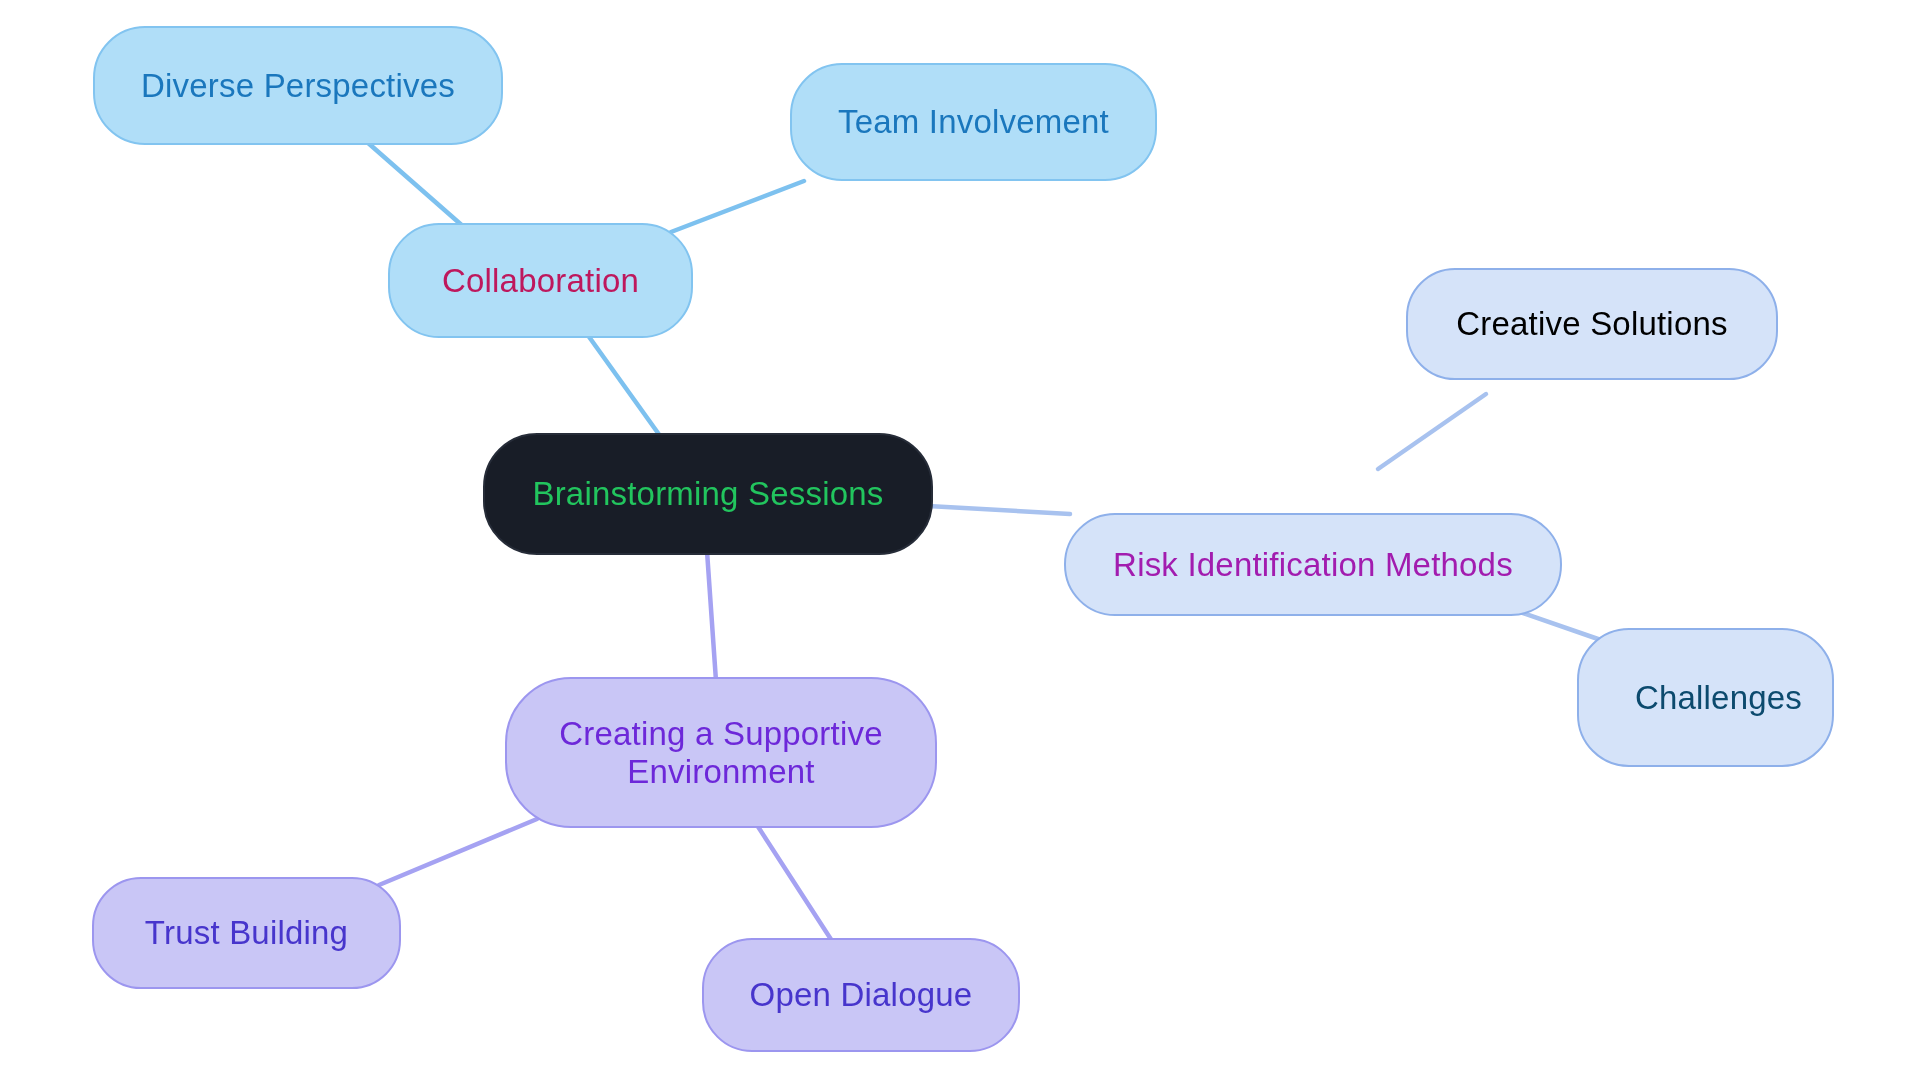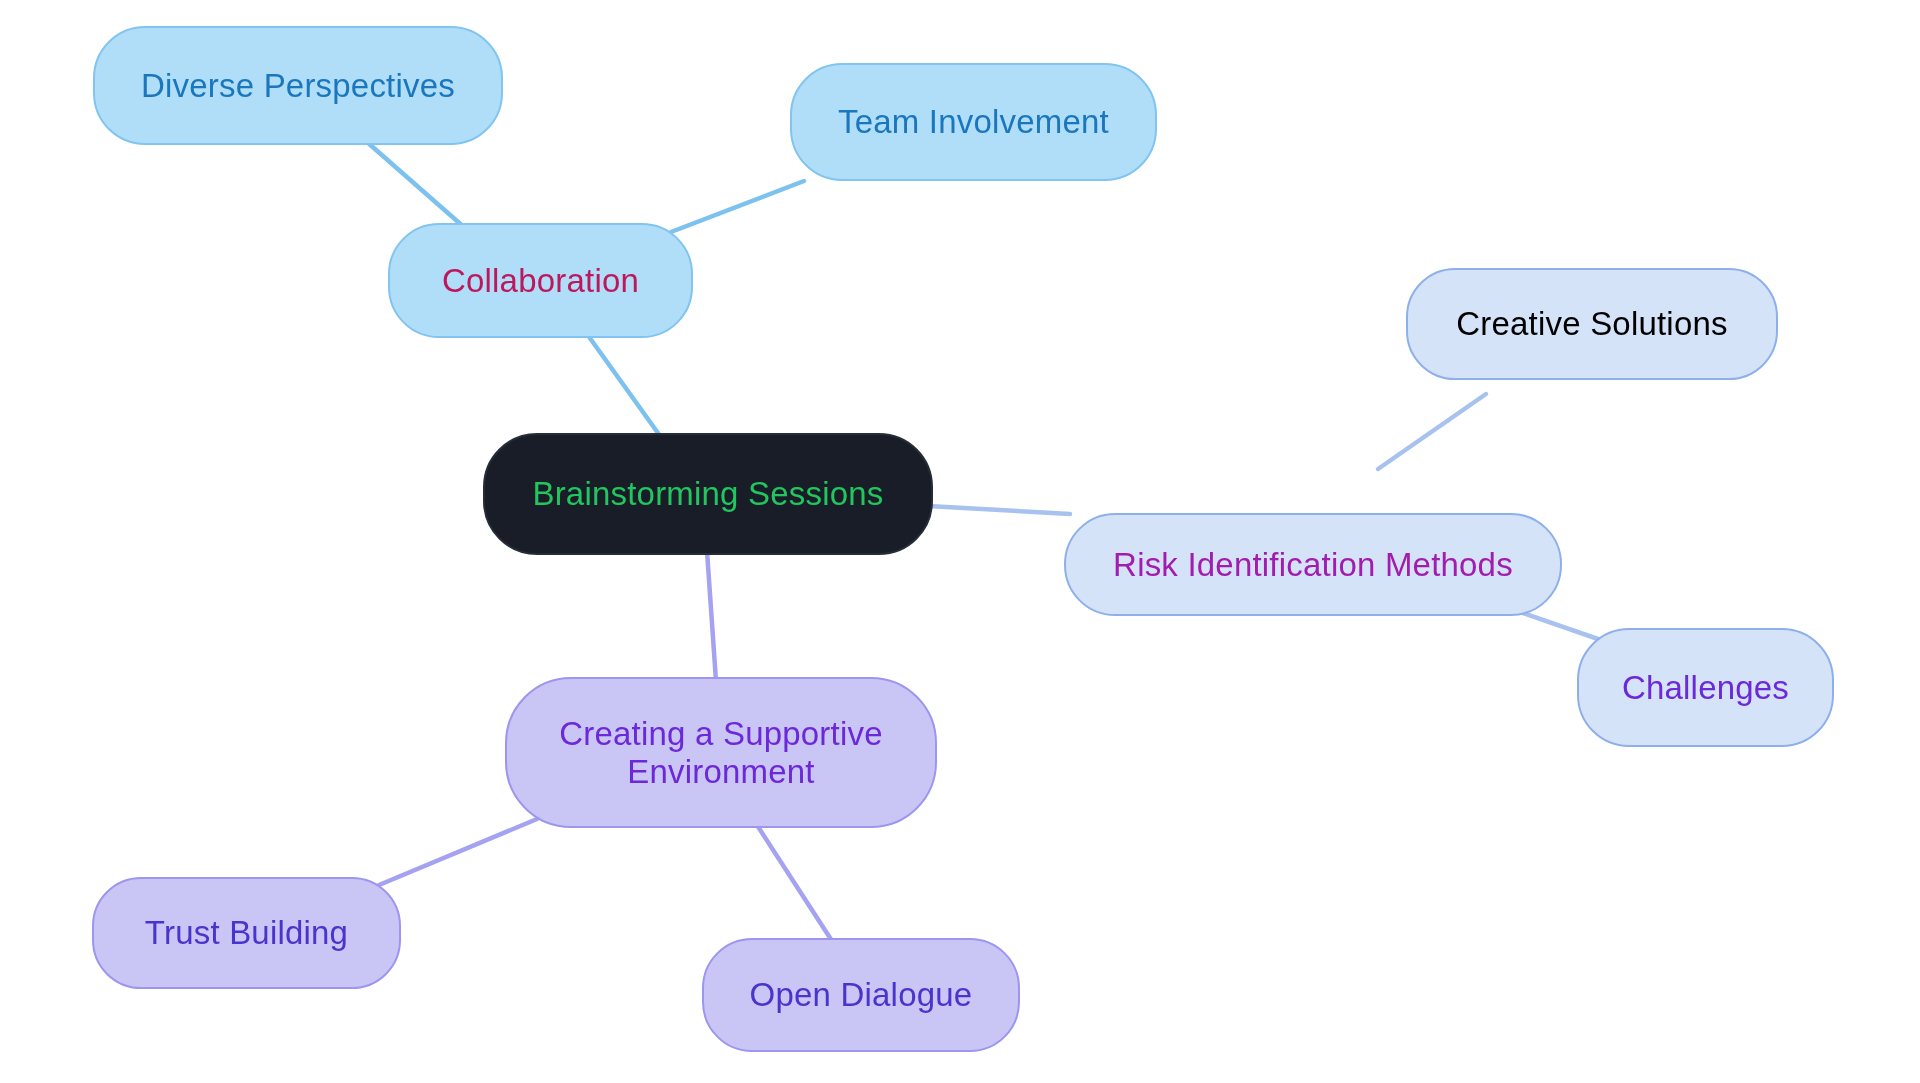--- a/index.html
+++ b/index.html
@@ -76,21 +76,21 @@
       </div>
       <div class="node" style="left: 790px; top: 63px; width: 367px; height: 118px; background: rgb(176, 222, 248); border-color: rgb(130, 196, 240); color: rgb(26, 119, 189); border-radius: 52px;">
         <span class="label">Team Involvement</span>
       </div>
       <div class="node" style="left: 1064px; top: 465px; width: 498px; height: 103px; background: rgb(213, 227, 249); border-color: rgb(142, 176, 234); color: #a21caf; border-radius: 51px; margin-top: 48px;">
         <span class="label">Risk Identification Methods</span>
       </div>
       <div class="node" style="left: 1406px; top: 268px; width: 372px; height: 112px; background: rgb(213, 227, 249); border-color: rgb(142, 176, 234); color: #000000; border-radius: 49px;">
         <span class="label">Creative Solutions</span>
       </div>
-      <div class="node" style="left: 1577px; top: 628px; width: 257px; height: 119px; background: rgb(213, 227, 249); border-color: rgb(142, 176, 234); color: #6d28d9; border-radius: 52px;">
+      <div class="node" style="left: 1577px; top: 628px; width: 257px; height: 139px; background: rgb(213, 227, 249); border-color: rgb(142, 176, 234); color: #0c4a6e; border-radius: 52px; justify-content: flex-end;">
         <span class="label">Challenges</span>
       </div>
       <div class="node" style="left: 505px; top: 677px; width: 432px; height: 151px; background: rgb(201, 198, 246); border-color: rgb(156, 150, 239); color: #6d28d9; border-radius: 66px; justify-content: flex-end;">
         <span class="label">Creating a Supportive Environment</span>
       </div>
       <div class="node" style="left: 92px; top: 877px; width: 309px; height: 112px; background: rgb(201, 198, 246); border-color: rgb(156, 150, 239); color: rgb(71, 53, 204); border-radius: 49px;">
         <span class="label">Trust Building</span>
       </div>
       <div class="node" style="left: 702px; top: 938px; width: 318px; height: 114px; background: rgb(201, 198, 246); border-color: rgb(156, 150, 239); color: rgb(71, 53, 204); border-radius: 50px;">
         <span class="label">Open Dialogue</span>

